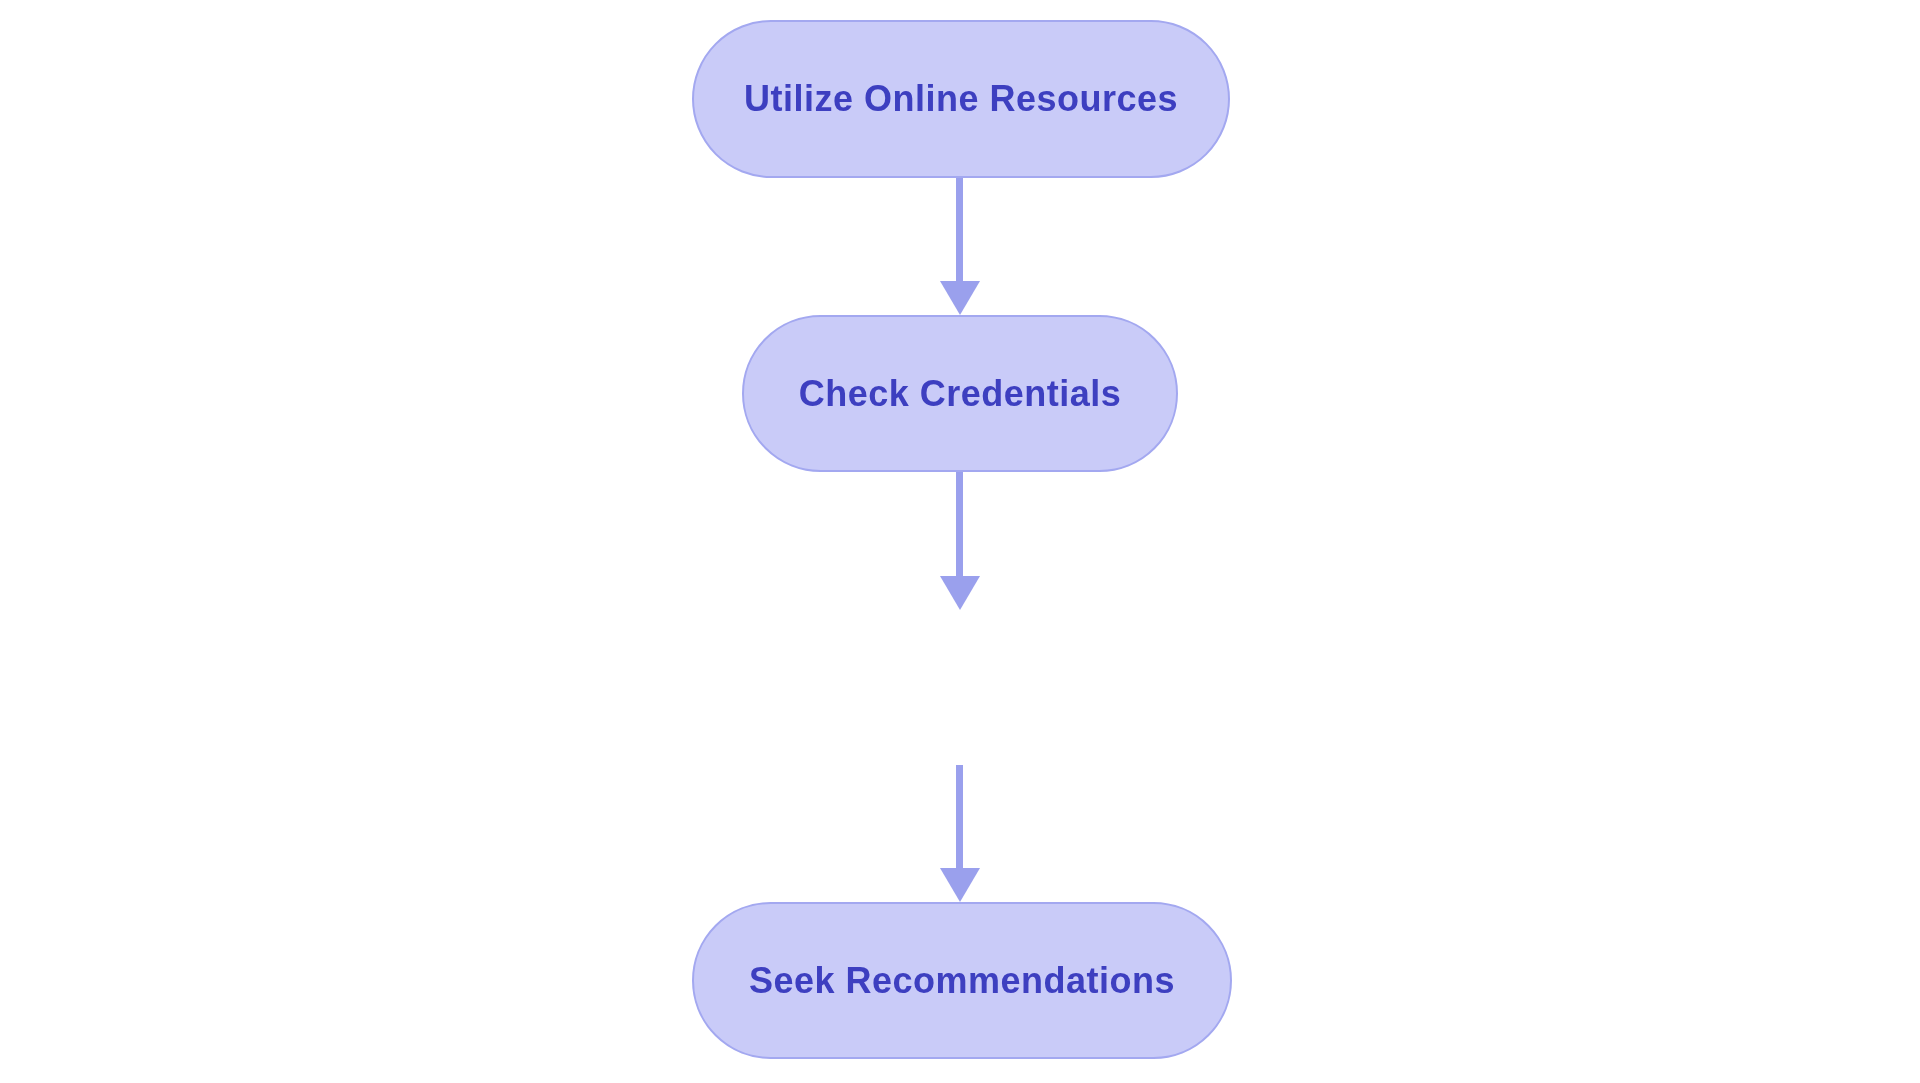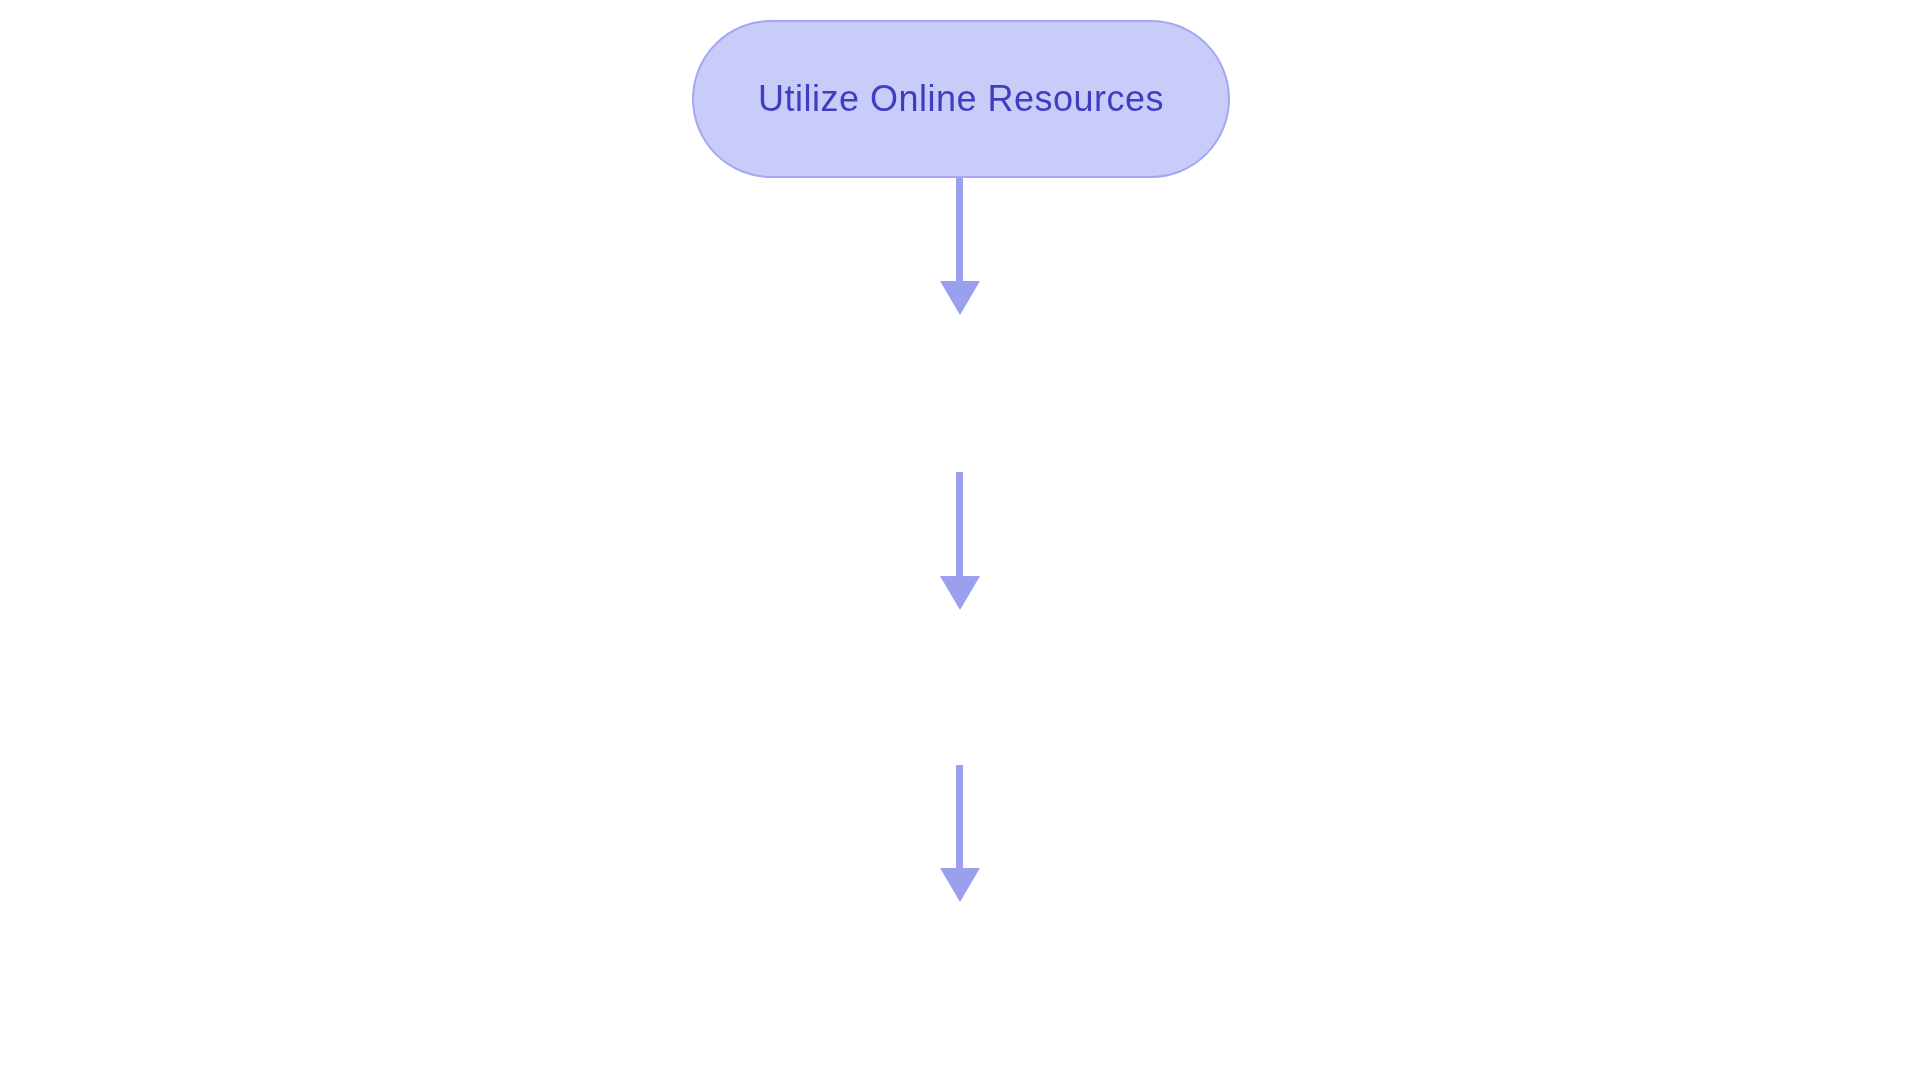--- a/index.html
+++ b/index.html
@@ -28,21 +28,21 @@
     background: var(--node-fill);
     border: 2px solid var(--node-border);
     border-radius: 999px;
     display: flex;
     align-items: center;
     justify-content: center;
   }
   .node-label {
     color: var(--node-text);
     font-size: 36px;
-    font-weight: 400;
+    font-weight: 700;
     letter-spacing: 0.5px;
     white-space: nowrap;
   }
   .node-1 { left: 692px; top: 20px;  width: 538px; height: 158px; }
   .node-2 { left: 742px; top: 315px; width: 436px; height: 157px; }
   .node-3 { left: 724px; top: 610px; width: 470px; height: 155px; }
   .node-4 { left: 692px; top: 902px; width: 540px; height: 157px; }
 
   .arrow { position: absolute; left: 0; top: 0; width: 0; height: 0; }
   .arrow .shaft {
@@ -74,26 +74,32 @@
 
   <div class="node node-1">
     <span class="node-label">Utilize Online Resources</span>
   </div>
 
   <div class="arrow arrow-1">
     <div class="shaft"></div>
     <div class="head"></div>
   </div>
 
+  <div class="node node-2">
+    <span class="node-label">Check Credentials</span>
+  </div>
 
   <div class="arrow arrow-2">
     <div class="shaft"></div>
     <div class="head"></div>
   </div>
 
 
   <div class="arrow arrow-3">
     <div class="shaft"></div>
     <div class="head"></div>
   </div>
 
+  <div class="node node-4">
+    <span class="node-label">Seek Recommendations</span>
+  </div>
 
 </div>
 
 </body></html>

